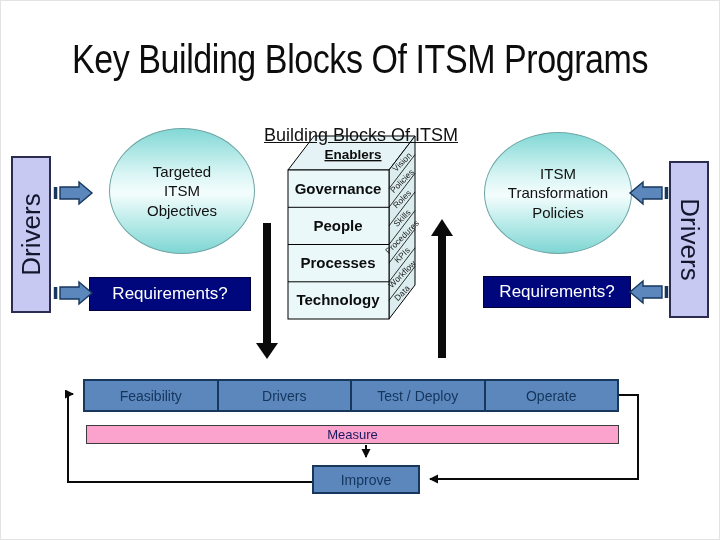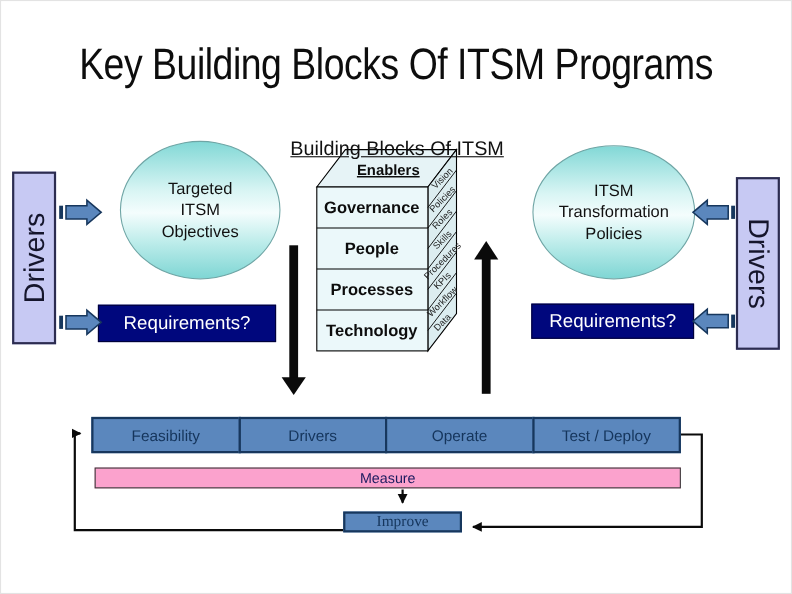--- a/index.html
+++ b/index.html
@@ -54,24 +54,24 @@
     font-size:14px;color:#15355c;margin-left:-2px;
   }
   .stage:first-child{margin-left:0;}
   #measure-bar{
     left:85px;top:424px;width:533px;height:19px;background:#fba2cd;
     border:1.5px solid #3c3c3c;box-sizing:border-box;
     display:flex;align-items:center;justify-content:center;
     font-size:13px;color:#1a1a5e;text-align:right;
   }
   #improve-box{
-    left:311px;top:464px;width:108px;height:19px;background:#5b87bd;
+    left:311px;top:464px;width:108px;height:29px;background:#5b87bd;
     border:2px solid #17375d;box-sizing:border-box;
     display:flex;align-items:center;justify-content:center;
-    font-size:14px;color:#15355c;font-family:Liberation Serif, serif;
+    font-size:14px;color:#15355c;
   }
   #overlay{left:0;top:0;}
   .stack-front-label{font-size:15px;font-weight:bold;fill:#0d0d0d;}
   .stack-top-label{font-size:13.5px;font-weight:bold;fill:#0d0d0d;text-decoration:underline;}
   .stack-side-label{font-size:8.5px;fill:#1c1c1c;}
 </style>
 </head>
 <body>
 
 <div id="slide">
@@ -176,19 +176,19 @@
     <polygon points="7,7 26,7 26,2 39,13 26,24 26,19 7,19" fill="#5b87bd" stroke="#17375d" stroke-width="1.4"></polygon>
   </svg>
   <svg class="abs striped-arrow flip" style="left:628px;top:278px;" width="40" height="26" viewBox="0 0 40 26">
     <rect x="0.8" y="7" width="3.5" height="12" fill="#17375d"></rect>
     <polygon points="7,7 26,7 26,2 39,13 26,24 26,19 7,19" fill="#5b87bd" stroke="#17375d" stroke-width="1.4"></polygon>
   </svg>
 
   <div id="stage-row" class="abs">
     <div class="stage">Feasibility</div>
     <div class="stage">Drivers</div>
+    <div class="stage">Test / Deploy</div>
     <div class="stage">Operate</div>
-    <div class="stage">Test / Deploy</div>
   </div>
   <div id="measure-bar" class="abs">Measure</div>
   <div id="improve-box" class="abs">Improve</div>
 
 </div>
 
 </body></html>

